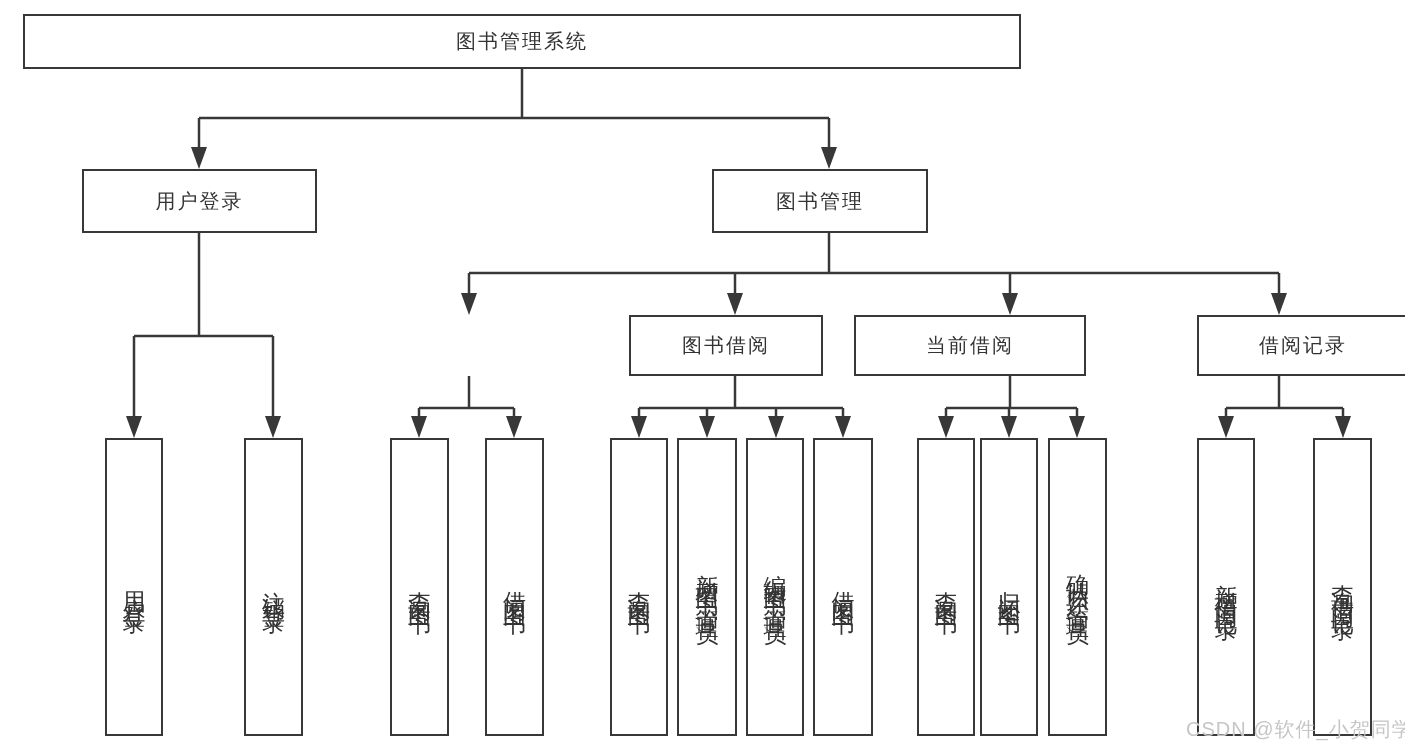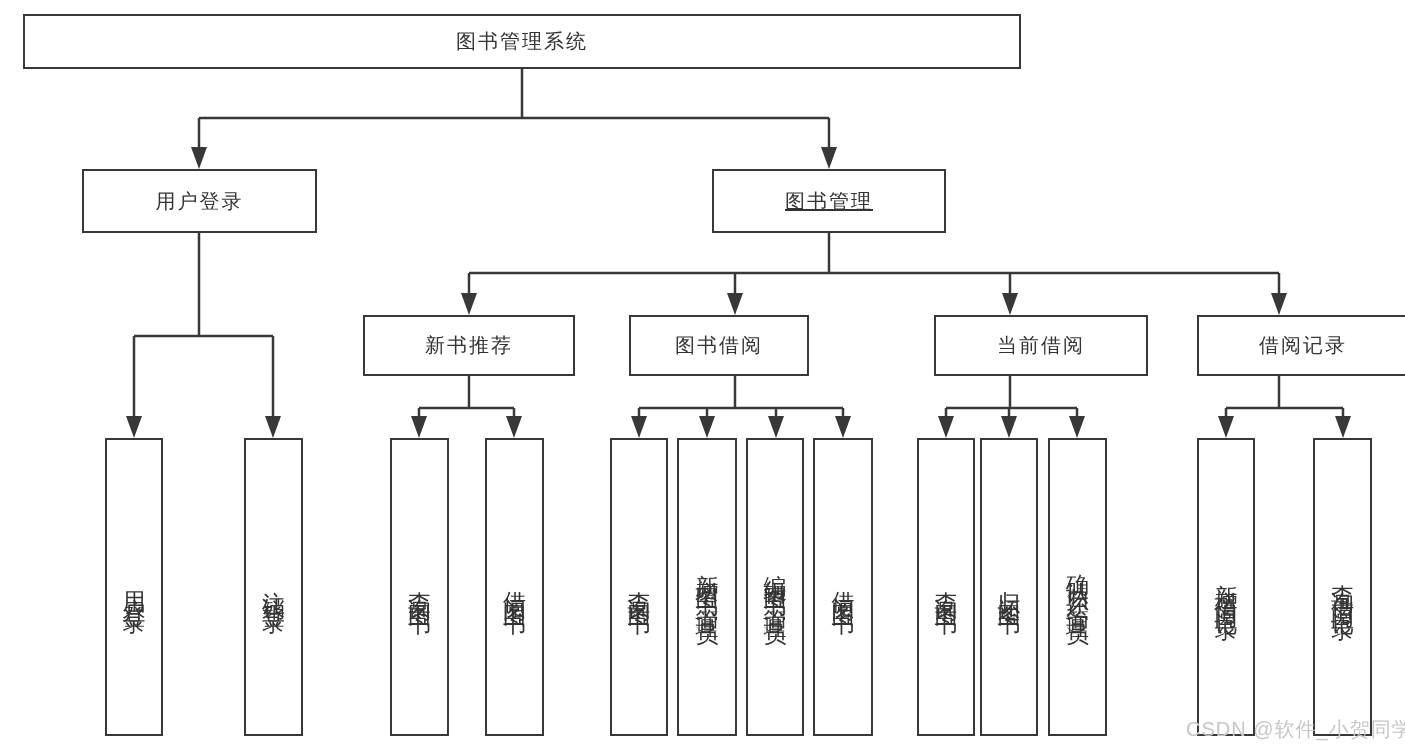--- a/index.html
+++ b/index.html
@@ -127,25 +127,24 @@
       <path d="M1226,408 L1226,418"></path>
       <polygon points="1226,438 1218,416 1234,416"></polygon>
       <path d="M1343,408 L1343,418"></path>
       <polygon points="1343,438 1335,416 1351,416"></polygon>
     </g>
   </svg>
 
   <div class="node" style="left:23px; top:14px; width:998px; height:55px;">图书管理系统</div>
 
   <div class="node" style="left:82px; top:169px; width:235px; height:64px;">用户登录</div>
-  <div class="node" style="left:712px; top:169px; width:234px; height:64px;text-decoration:underline;">图书管理</div>
+  <div class="node" style="left:712px; top:169px; width:216px; height:64px;">图书管理</div>
 
-  <div class="node" style="left:363px; top:315px; width:212px; height:61px;">新书推荐</div>
-  <div class="node" style="left:629px; top:315px; width:180px; height:61px;">图书借阅</div>
-  <div class="node" style="left:934px; top:315px; width:214px; height:61px;">当前借阅</div>
+  <div class="node" style="left:629px; top:315px; width:194px; height:61px;">图书借阅</div>
+  <div class="node" style="left:854px; top:315px; width:232px; height:61px;">当前借阅</div>
   <div class="node" style="left:1173px; top:315px; width:212px; height:61px;margin-left:24px;">借阅记录</div>
 
   <div class="node vnode" style="left:105px; top:438px; width:58px; height:298px;">
     <span>用户登录</span>
   </div>
   <div class="node vnode" style="left:244px; top:438px; width:59px; height:298px;">
     <span>注销登录</span>
   </div>
 
   <div class="node vnode" style="left:390px; top:438px; width:59px; height:298px;">

